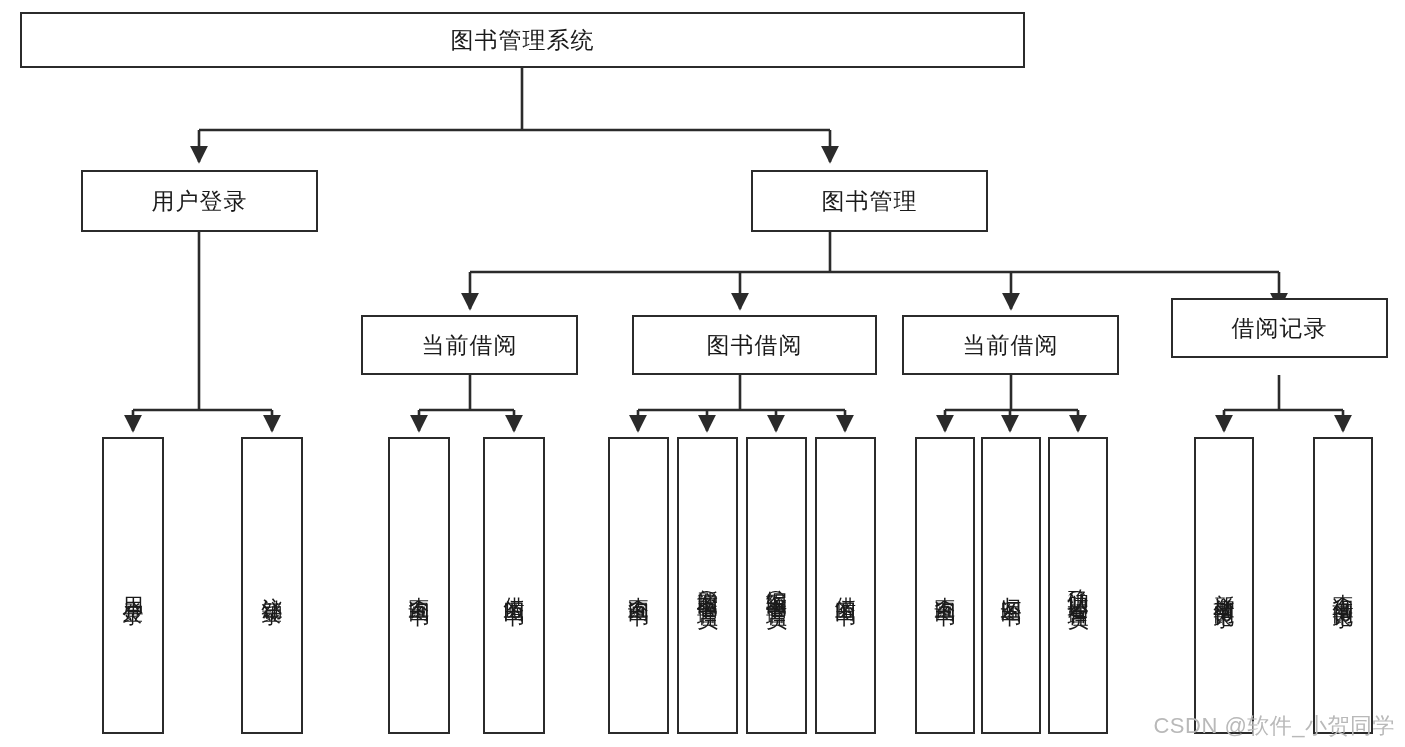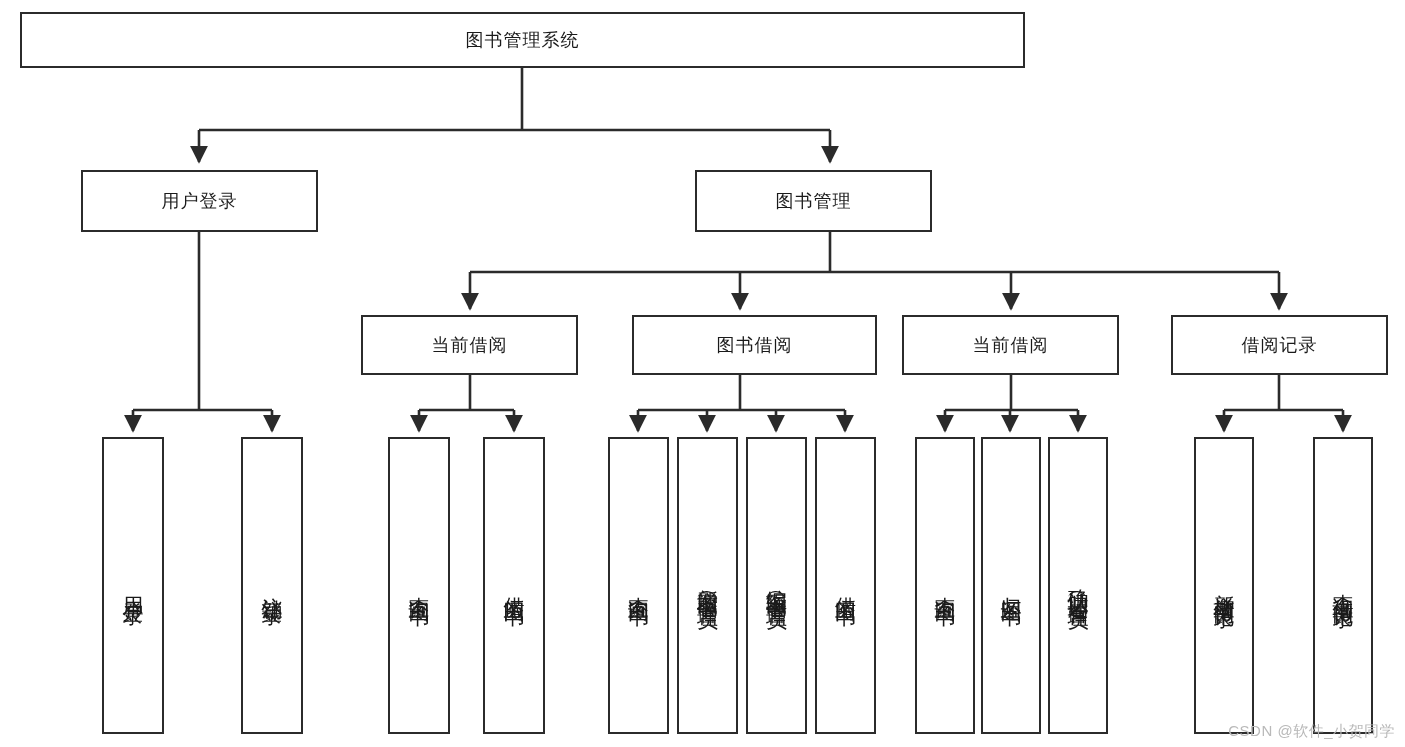--- a/index.html
+++ b/index.html
@@ -17,21 +17,21 @@
     position:absolute;
     box-sizing:border-box;
     border:2.5px solid #2b2b2b;
     background:#ffffff;
     display:flex;
     align-items:center;
     justify-content:center;
     color:#1a1a1a;
   }
   .node .lbl{
-    font-size:18px;
+    font-size:23px;
     line-height:1.25;
     letter-spacing:1px;
     white-space:nowrap;
   }
   
   .leaf{
     border-width:2.5px;
     align-items:center;
     justify-content:center;
   }
@@ -41,21 +41,21 @@
     font-size:21px;
     line-height:1.34;
     letter-spacing:3px;
     white-space:nowrap;
     display:block;
   }
   .watermark{
     position:absolute;
     right:10px;
     bottom:6px;
-    font-size:15px;
+    font-size:22px;
     color:#b9b9b9;
     letter-spacing:0.5px;
     white-space:nowrap;
     z-index:5;
   }
 </style>
 </head>
 <body>
 
 <div id="canvas">
@@ -110,34 +110,34 @@
     </g>
   </svg>
 
   <div class="node" style="left:20px;top:12px;width:1005px;height:56px;">
     <span class="lbl">图书管理系统</span>
   </div>
 
   <div class="node" style="left:81px;top:170px;width:237px;height:62px;">
     <span class="lbl">用户登录</span>
   </div>
-  <div class="node" style="left:695px;top:170px;width:237px;height:62px;">
+  <div class="node" style="left:751px;top:170px;width:237px;height:62px;">
     <span class="lbl">图书管理</span>
   </div>
 
   <div class="node" style="left:361px;top:315px;width:217px;height:60px;">
     <span class="lbl">当前借阅</span>
   </div>
   <div class="node" style="left:632px;top:315px;width:245px;height:60px;">
     <span class="lbl">图书借阅</span>
   </div>
   <div class="node" style="left:902px;top:315px;width:217px;height:60px;">
     <span class="lbl">当前借阅</span>
   </div>
-  <div class="node" style="left:1171px;top:315px;width:217px;height:60px;">
+  <div class="node" style="left:1171px;top:298px;width:217px;height:60px;">
     <span class="lbl">借阅记录</span>
   </div>
 
   <div class="node leaf" style="left:102px;top:437px;width:62px;height:297px;">
     <span class="lbl">用户登录</span>
   </div>
   <div class="node leaf" style="left:241px;top:437px;width:62px;height:297px;">
     <span class="lbl">注销登录</span>
   </div>
 

